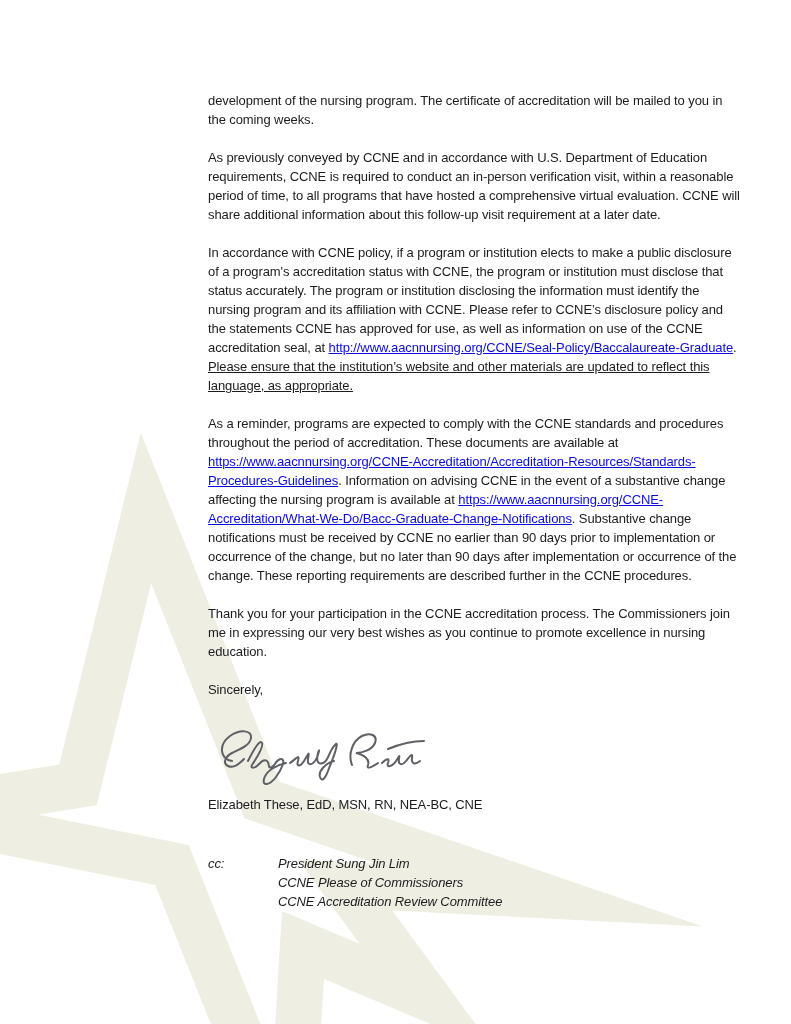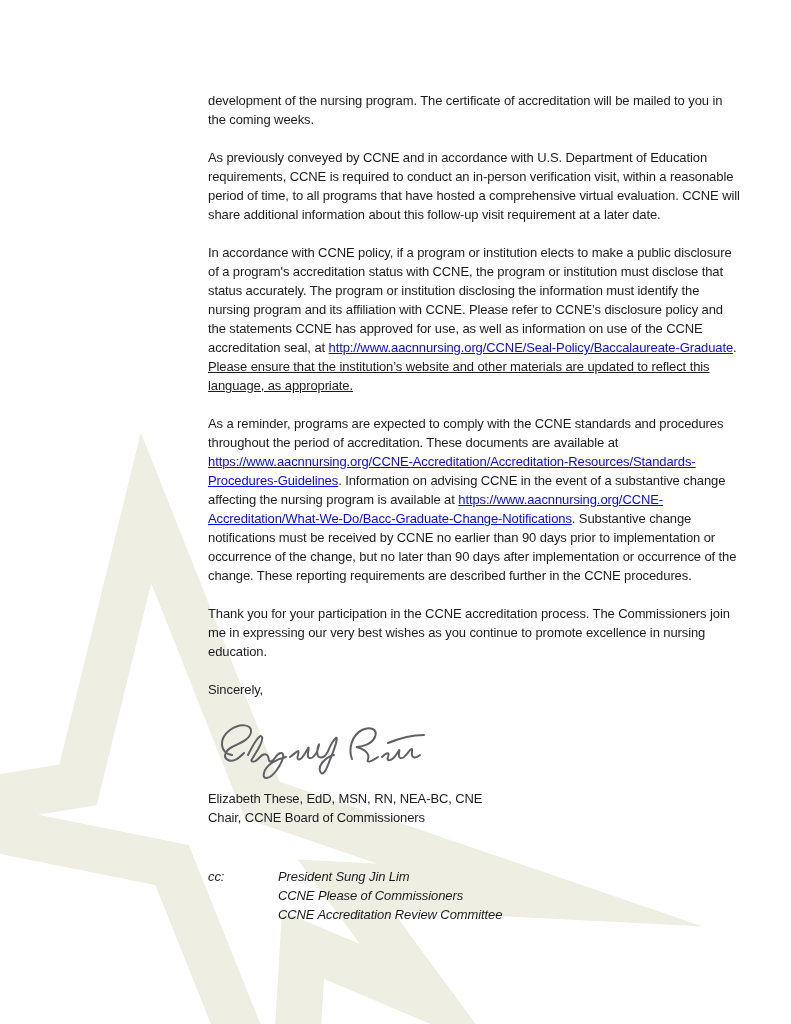--- a/index.html
+++ b/index.html
@@ -83,38 +83,37 @@
     <p>
       <span>In accordance with CCNE policy, if a program or institution elects to make a public disclosure of a program's accreditation status with CCNE, the program or institution must disclose that status accurately. The program or institution disclosing the information must identify the nursing program and its affiliation with CCNE. Please refer to CCNE’s disclosure policy and the statements CCNE has approved for use, as well as information on use of the CCNE accreditation seal, at </span><a class="link">http://www.aacnnursing.org/CCNE/Seal-Policy/Baccalaureate-Graduate</a><span>. </span><span class="u">Please ensure that the institution’s website and other materials are updated to reflect this language, as appropriate.</span>
     </p>
 
     <p>
       <span>As a reminder, programs are expected to comply with the CCNE standards and procedures throughout the period of accreditation. These documents are available at </span><a class="link">https://www.aacnnursing.org/CCNE-Accreditation/Accreditation-Resources/Standards-Procedures-Guidelines</a><span>. Information on advising CCNE in the event of a substantive change affecting the nursing program is available at </span><a class="link">https://www.aacnnursing.org/CCNE-Accreditation/What-We-Do/Bacc-Graduate-Change-Notifications</a><span>. Substantive change notifications must be received by CCNE no earlier than 90 days prior to implementation or occurrence of the change, but no later than 90 days after implementation or occurrence of the change. These reporting requirements are described further in the CCNE procedures.</span>
     </p>
 
     <p>Thank you for your participation in the CCNE accreditation process. The Commissioners join me in expressing our very best wishes as you continue to promote excellence in nursing education.</p>
 
-    <p style="margin-bottom:14px;">Sincerely,</p>
+    <p style="margin-bottom:20px;">Sincerely,</p>
 
     <div class="signature-wrap">
       <svg width="230" height="72" viewBox="0 0 230 72" aria-hidden="true">
         <g fill="none" stroke="#5f6065" stroke-width="2" stroke-linecap="round">
           <path d="M22,42 C10,40 8,26 20,17 C30,10 42,11 41,19 C40,27 28,31 22,34 C16,37 12,44 18,47 C24,50 30,44 34,40"></path>
           <path d="M38,42 C44,30 50,20 52,24 C54,28 46,40 42,46 C40,49 44,50 48,46 C52,42 54,40 57,42 C60,44 57,50 62,48 C66,46 66,40 71,40 C76,40 72,50 66,58 C60,66 52,68 54,60 C56,52 66,46 76,44"></path>
           <path d="M80,44 C86,40 90,34 88,42 C86,48 90,48 94,42 C98,36 100,30 98,40 C97,46 101,47 105,42 C109,37 110,26 108,34 C106,42 108,46 113,44 C118,42 118,36 122,30 C126,24 128,22 126,30 C124,38 120,46 118,52 C116,58 112,64 110,58 C108,52 116,44 124,42"></path>
           <path d="M142,46 C138,36 142,22 152,17 C160,13 168,16 165,24 C162,31 152,34 146,34 C154,36 160,40 158,46 C156,51 162,48 168,44"></path>
           <path d="M172,44 C176,40 180,38 178,44 C176,49 182,48 186,42 C189,38 190,34 189,40 C188,46 192,47 196,42 C200,37 203,33 202,39 C201,45 205,46 210,42"></path>
           <path d="M178,30 C190,25 202,22 214,22"></path>
         </g>
       </svg>
     </div>
 
     <div class="signer-block">
       <div>Elizabeth These, EdD, MSN, RN, NEA-BC, CNE</div>
-      <div>Chair, CCNE Board of Commissioners</div>
     </div>
 
     <div class="cc-block">
       <div class="cc-label">cc:</div>
       <div class="cc-list">
         <div>President Sung Jin Lim</div>
         <div>CCNE Please of Commissioners</div>
         <div>CCNE Accreditation Review Committee</div>
       </div>
     </div>

